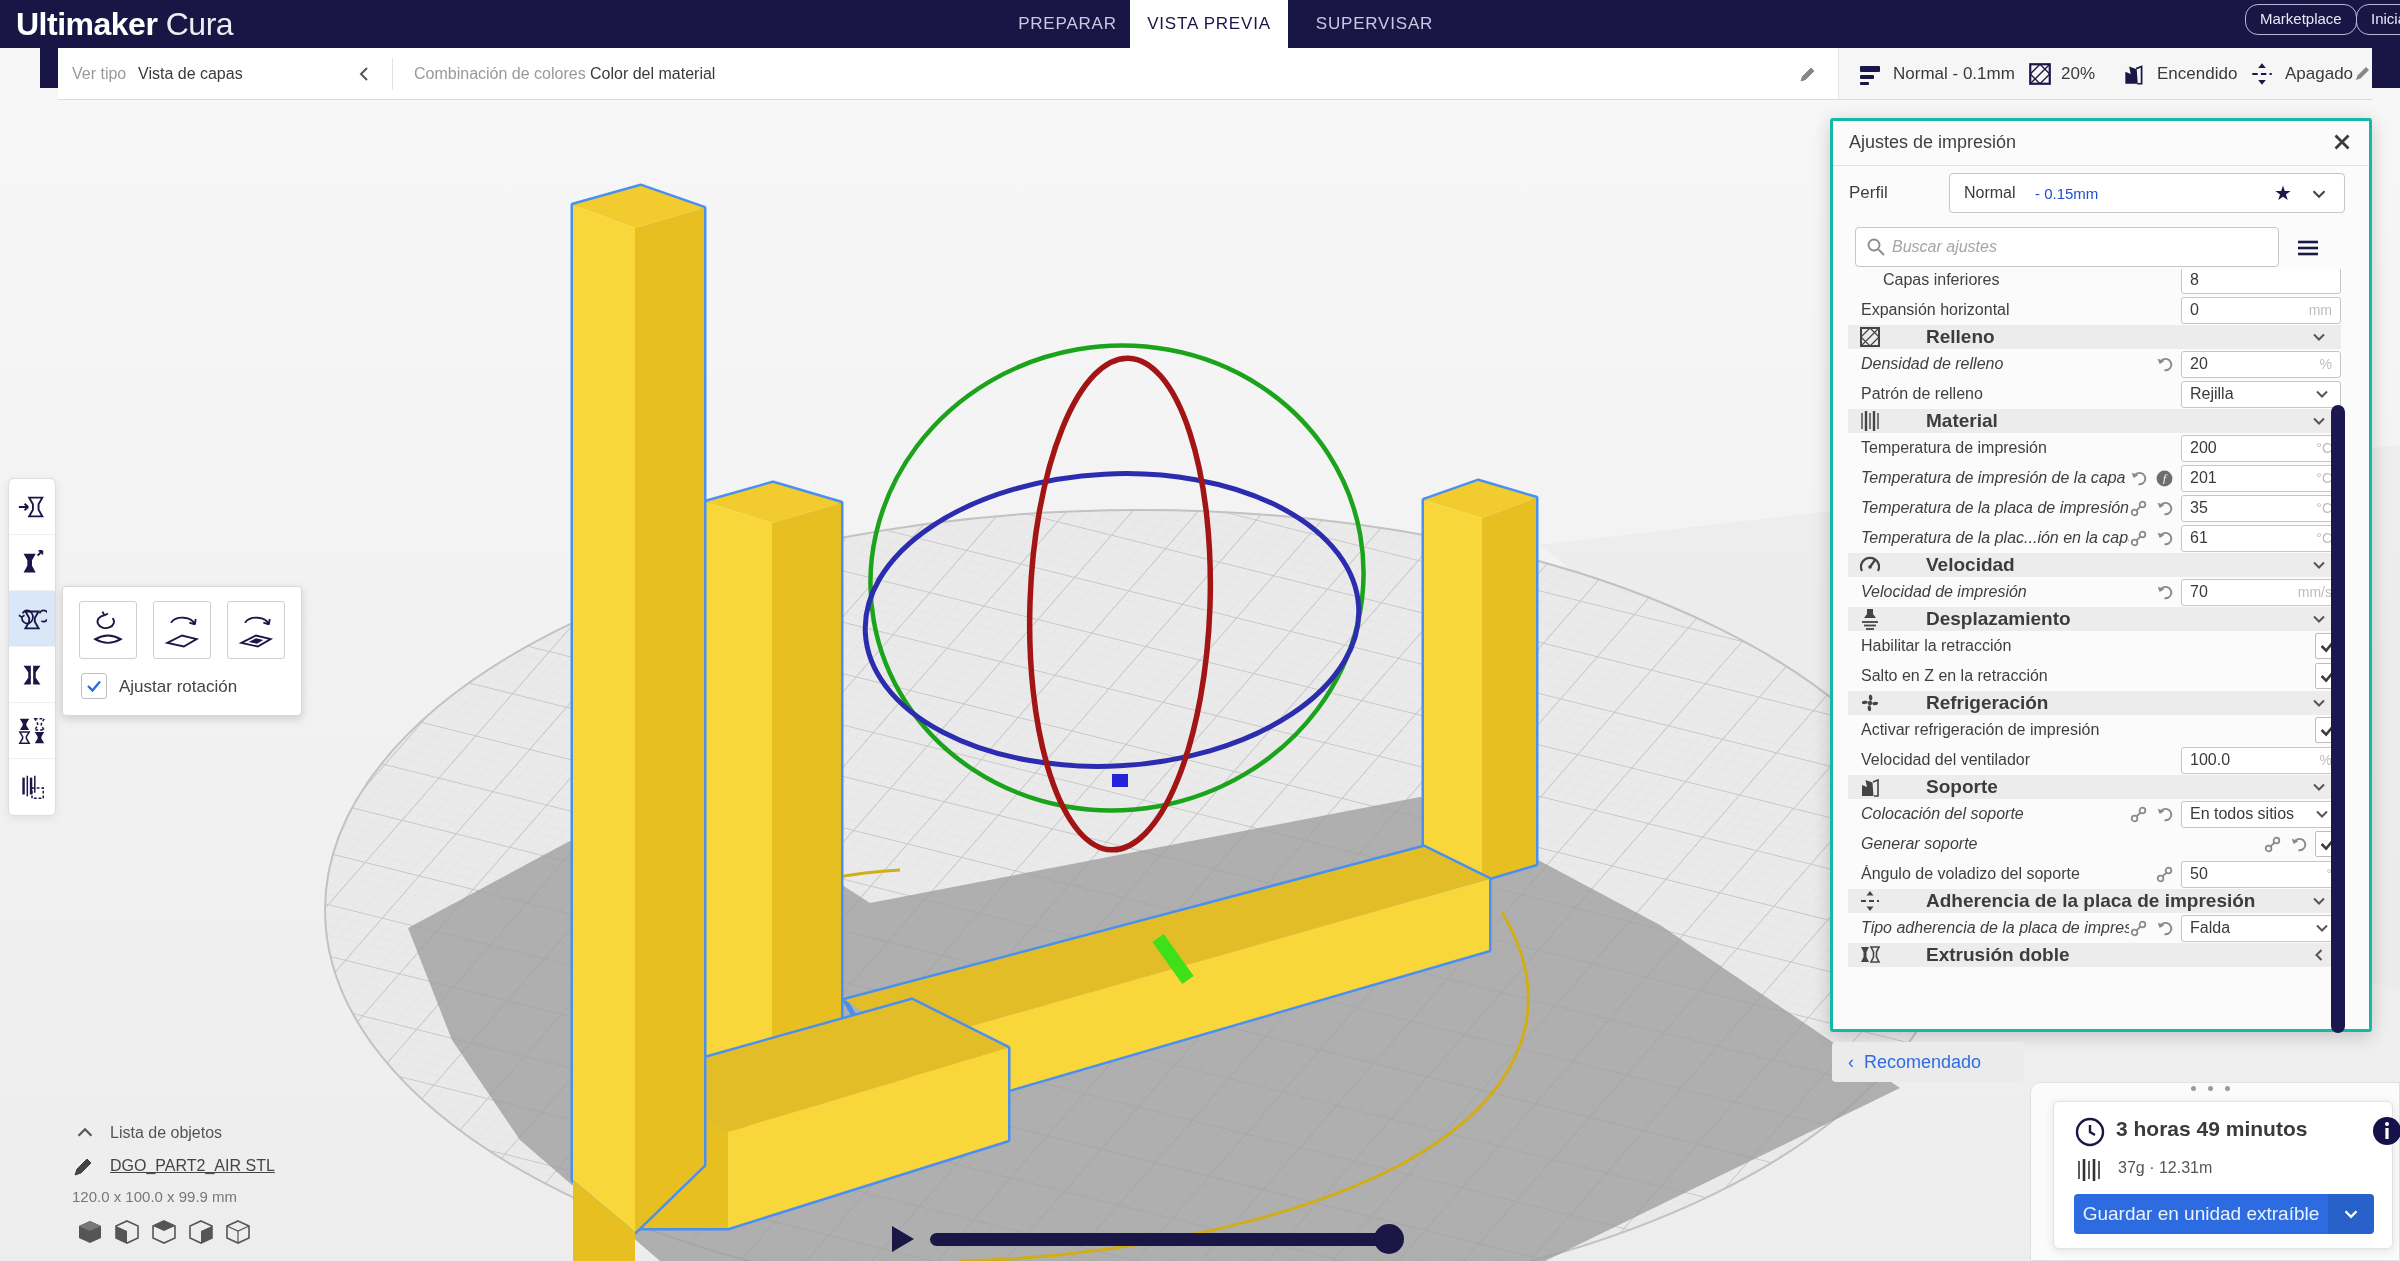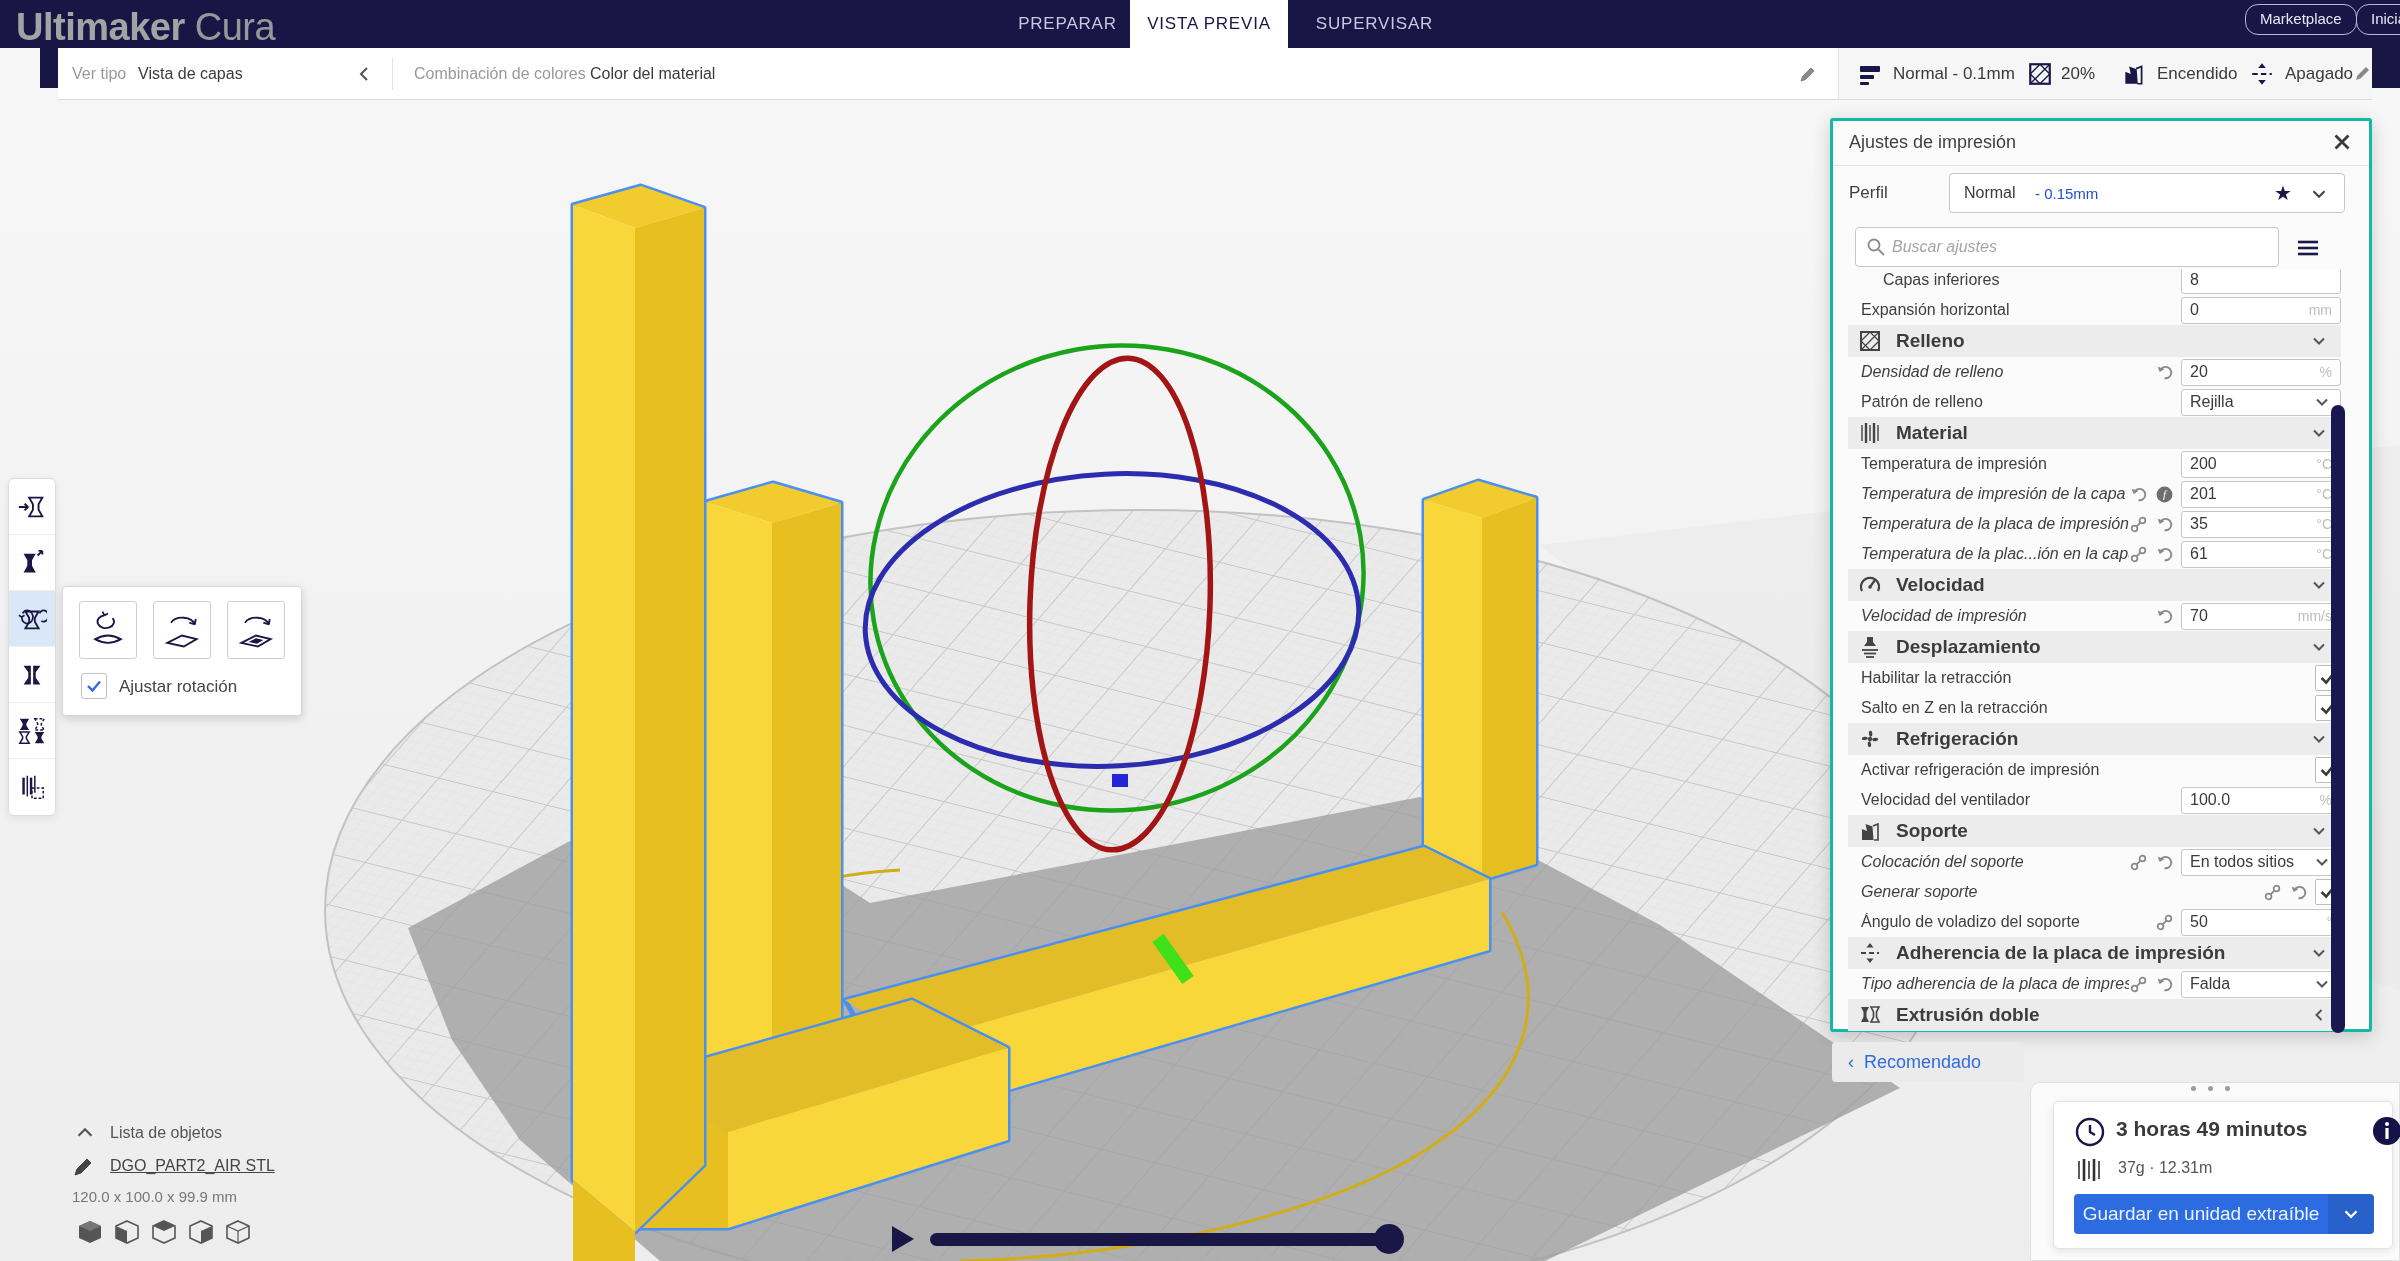--- a/index.html
+++ b/index.html
@@ -3,21 +3,21 @@
 <meta charset="utf-8">
 <style>
   * { margin:0; padding:0; box-sizing:border-box; }
   html,body { width:2400px; height:1261px; overflow:hidden; }
   body { font-family:"Liberation Sans", sans-serif; background:#f2f2f2; position:relative; color:#3f3f3f; }
   .abs { position:absolute; }
 
   
   #header { position:absolute; left:0; top:0; width:2400px; height:48px; background:#191646; z-index:6; }
   .hdr-notch { position:absolute; background:#191646; z-index:5; }
-  #logo { position:absolute; left:16px; top:6px; font-size:38px; color:#a3a3a3; letter-spacing:-0.5px; }
+  #logo { position:absolute; left:16px; top:6px; font-size:32px; color:#ffffff; letter-spacing:-0.5px; }
   #logo b { font-weight:700; } #logo span { font-weight:300; opacity:.92; }
   .tab { position:absolute; top:0; height:48px; line-height:48px; font-size:17px; letter-spacing:.8px; color:#c8c9e2; text-align:center; cursor:pointer; }
   .tab.active { background:#fff; color:#191646; font-weight:500; }
   .hdr-btn { position:absolute; top:4px; height:31px; line-height:28px; border:1px solid #b7b8d6; border-radius:13px; color:#e8e8f4; font-size:15px; padding:0 14px; white-space:nowrap; }
 
   
   #toolbar { position:absolute; left:58px; top:48px; width:2314px; height:52px; background:#fff; border-bottom:1px solid #dcdcdc; z-index:6; border-radius:0 0 0 0; }
   .tb-label { position:absolute; top:17px; font-size:16px; color:#999; }
   .tb-value { position:absolute; top:17px; font-size:16px; color:#3a3a3a; }
   .tb-divider { position:absolute; top:10px; width:1px; height:32px; background:#e3e3e3; }
@@ -61,21 +61,21 @@
   .srow:first-child { margin-top:-4px; }
   .rlb { flex:1; font-size:16px; color:#3f3f3f; white-space:nowrap; overflow:hidden; }
   .rlb.it { font-style:italic; } .rlb.ind { padding-left:22px; }
   .rctl { display:flex; align-items:center; gap:7px; }
   .ric { display:flex; }
   .fld,.sel { width:160px; height:27px; background:#fff; border:1px solid #c6c6c6; border-radius:3px; display:flex; align-items:center; padding:0 8px; position:relative; }
   .sv { font-size:16px; color:#3a3a3a; }
   .un { margin-left:auto; font-size:14px; color:#bdbdbd;padding-left:44px; }
   .sel svg { margin-left:auto; }
   .cbx { width:26px; height:26px; background:#fff; border:1px solid #bdbdbd; border-radius:2px; display:flex; align-items:center; justify-content:center; }
-  .sec { height:32px; background:#ececec; display:flex; align-items:center; margin:0 34px 0 15px; padding:0 12px 0 10px; cursor:pointer; }
+  .sec { height:24px; background:#ececec; display:flex; align-items:center; margin:0 34px 0 15px; padding:0 12px 0 10px; cursor:pointer;gap:30px; }
   .sic { display:flex; width:30px; }
   .slb { font-size:19px; font-weight:700; color:#3c3c3c; margin-left:8px; }
   .sch { margin-left:auto; display:flex; }
   #panel-scroll { position:absolute; left:498px; top:284px; width:14px; height:628px; background:#1b1750; border-radius:7px; cursor:grab; }
   #recomendado { position:absolute; left:1832px; top:1042px; width:192px; height:40px; background:#ebebeb; border-radius:4px; z-index:8; cursor:pointer; display:flex; align-items:center; padding-left:16px; }
   #recomendado span { color:#2f6ce0; font-size:18px; }
   #recomendado .txt { margin-left:10px; }
 
   
   .obj-row { position:absolute; display:flex; align-items:center; gap:14px; z-index:4; }

